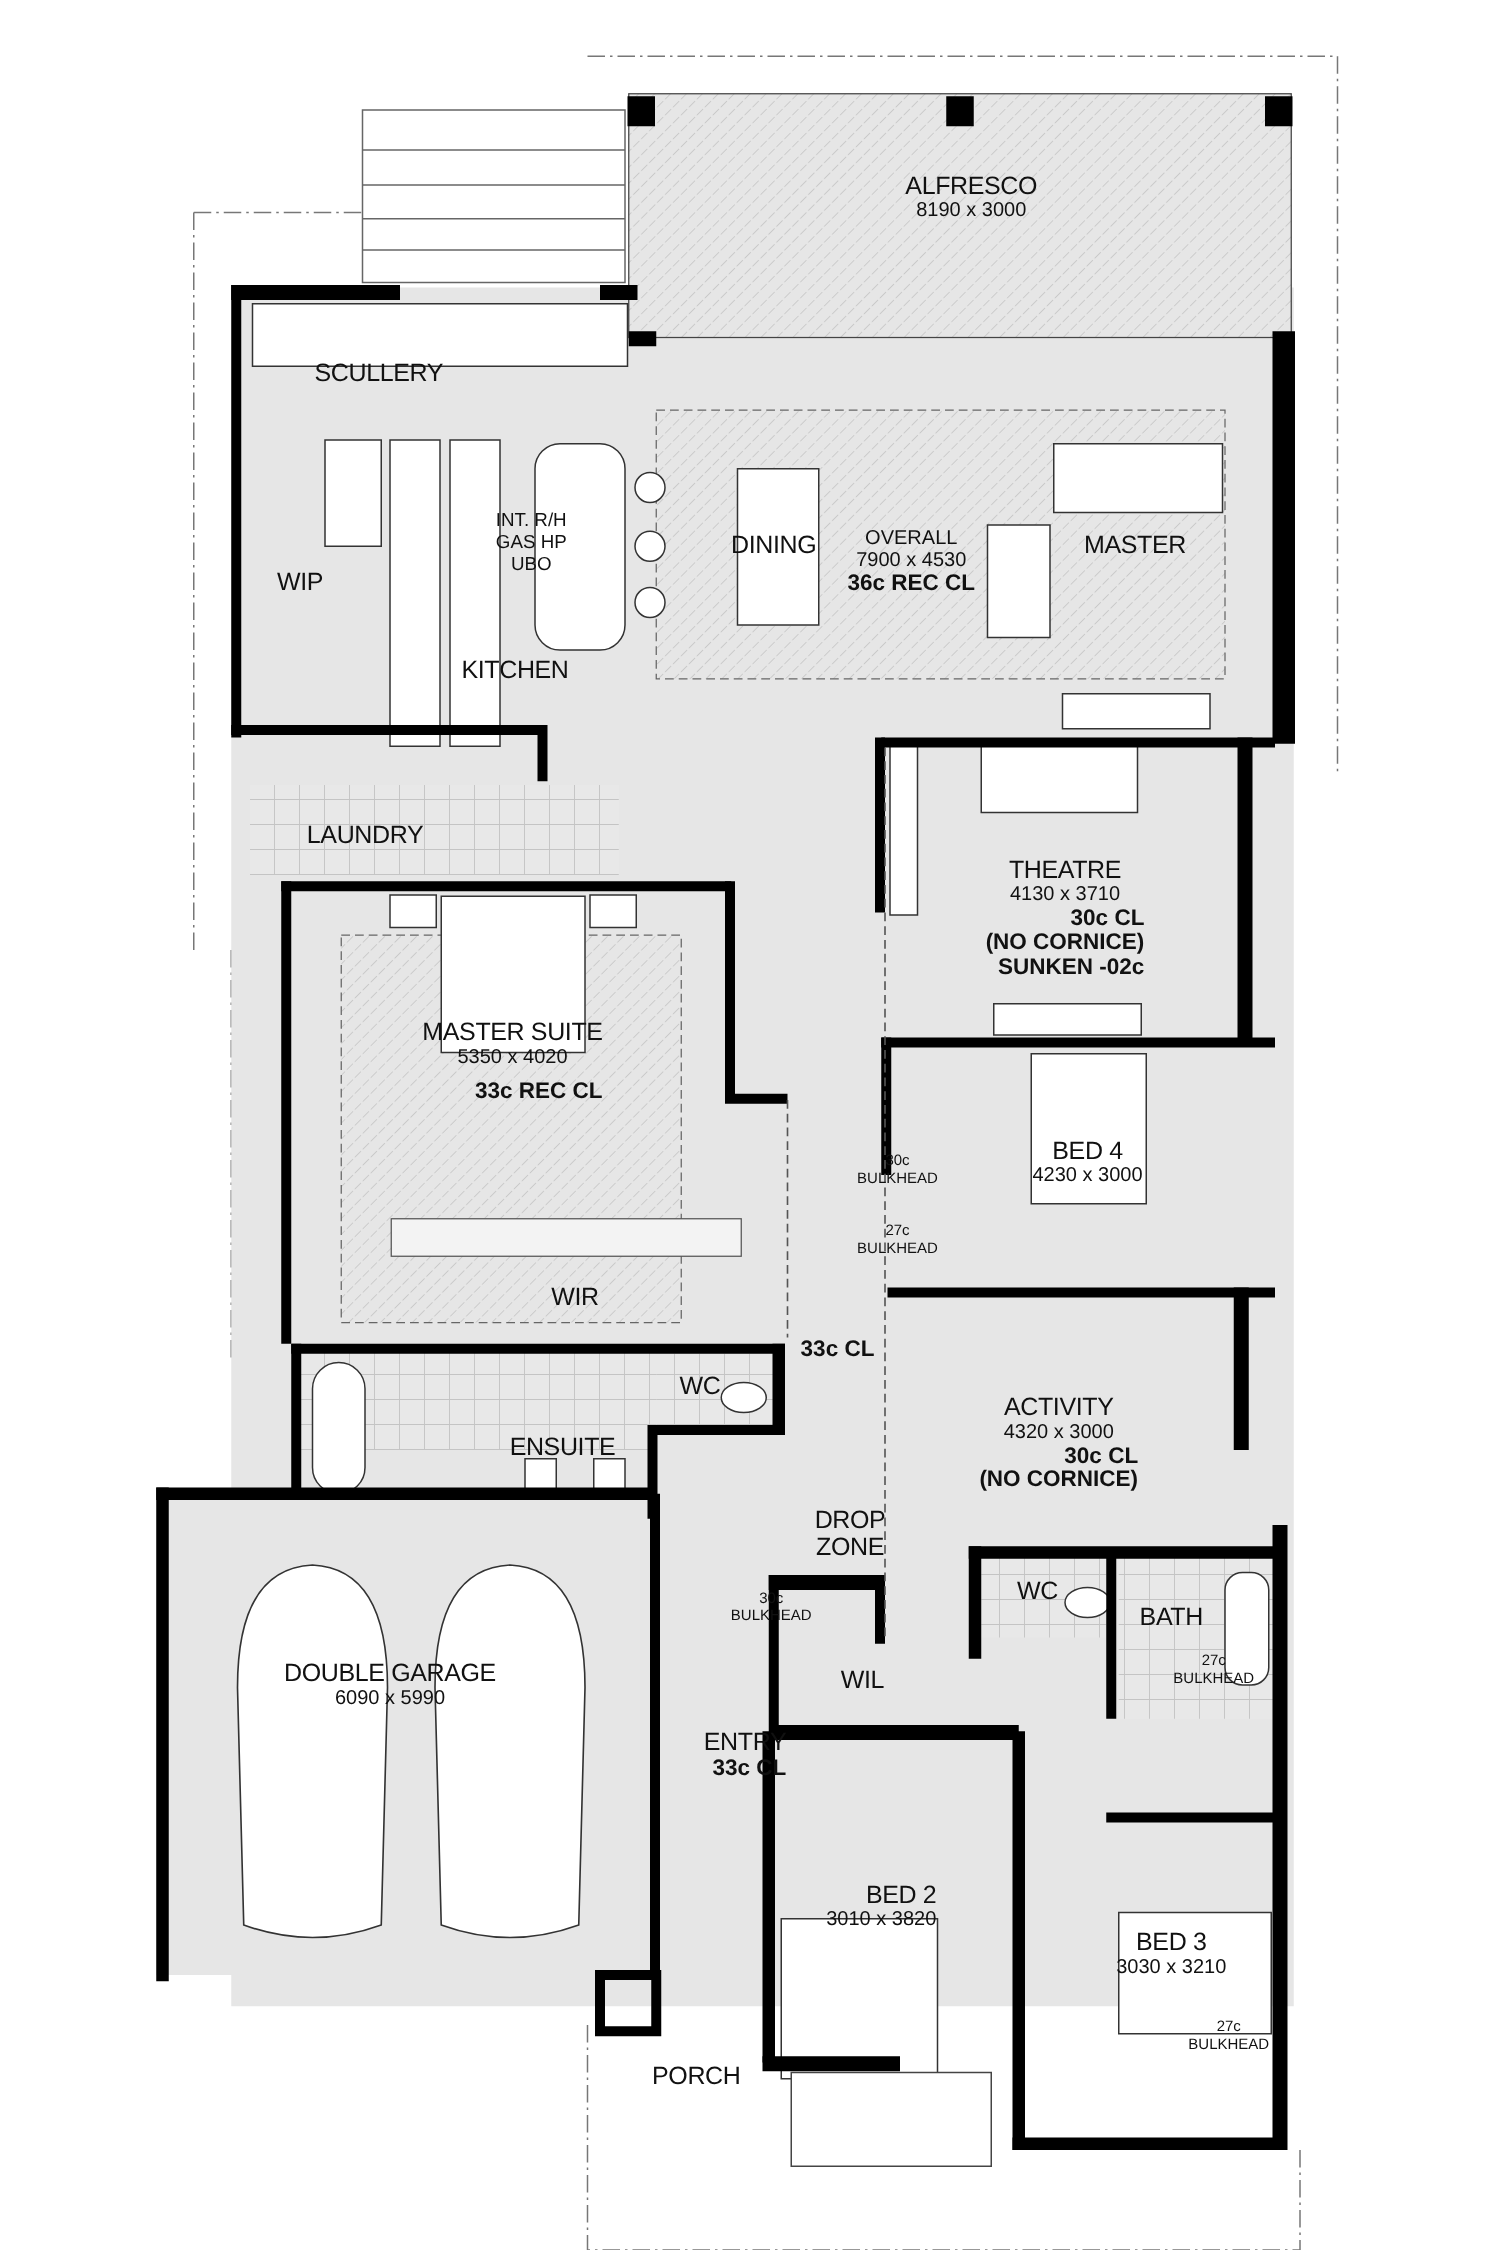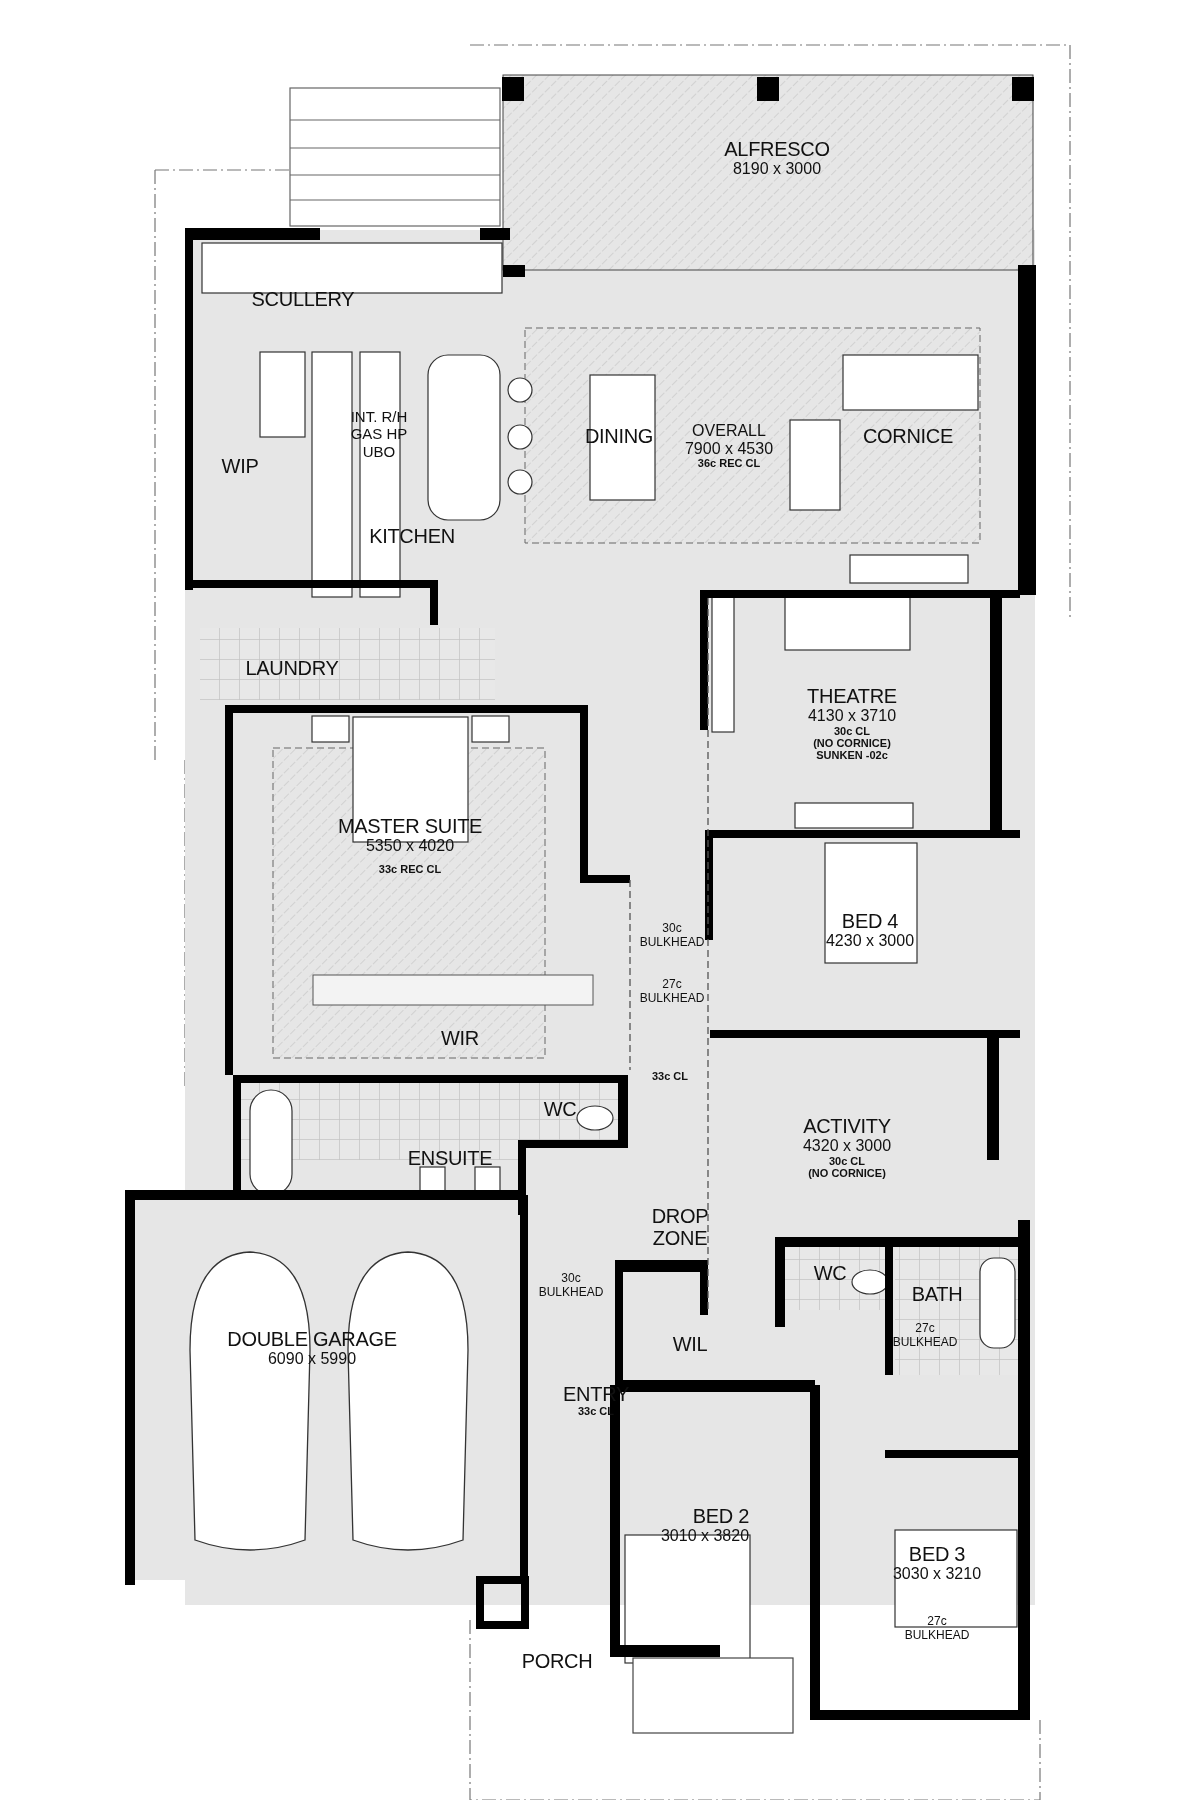--- a/index.html
+++ b/index.html
@@ -1,22 +1,22 @@
 <!DOCTYPE html>
 <html><head>
 <meta charset="utf-8">
 <style>
   html,body{margin:0;padding:0;background:#fff;}
   body{width:1200px;height:1800px;position:relative;overflow:hidden;font-family:"Liberation Sans",sans-serif;color:#111;}
   .plan{position:absolute;left:0;top:0;width:1200px;height:1800px;}
   .lbl{position:absolute;text-align:center;transform:translateX(-50%);white-space:nowrap;line-height:1.1;}
   .rn{font-size:20px;letter-spacing:-0.3px;}
   .dim{font-size:16px;display:block;}
-  .cl{font-size:11px;font-weight:bold;display:block;}
-  .note{font-size:12px;line-height:1.15;}
+  .cl{font-size:18px;font-weight:bold;display:block;text-align:right;}
+  .note{font-size:12px;line-height:1.15;margin-left:46px;}
   .small{font-size:15px;}
 </style>
 </head>
 <body>
 
 <svg class="plan" viewBox="0 0 1200 1800" xmlns="http://www.w3.org/2000/svg">
   <defs>
     <pattern id="hatch" patternUnits="userSpaceOnUse" width="9" height="9" patternTransform="rotate(45)">
       <rect width="9" height="9" fill="#e6e6e6"></rect>
       <line x1="0" y1="0" x2="0" y2="9" stroke="#bdbdbd" stroke-width="1" stroke-dasharray="4,2"></line>
@@ -170,21 +170,21 @@
   <span style="display:block">INT. R/H</span>
   <span style="display:block">GAS HP</span>
   <span style="display:block">UBO</span>
 </div>
 <div class="lbl rn" style="left:619px;top:425px;">DINING</div>
 <div class="lbl" style="left:729px;top:422px;">
   <span class="dim">OVERALL</span>
   <span class="dim">7900 x 4530</span>
   <span class="cl">36c REC CL</span>
 </div>
-<div class="lbl rn" style="left:908px;top:425px;">CORNICE</div>
+<div class="lbl rn" style="left:908px;top:425px;">MASTER</div>
 <div class="lbl rn" style="left:292px;top:657px;">LAUNDRY</div>
 <div class="lbl" style="left:852px;top:685px;">
   <span class="rn">THEATRE</span>
   <span class="dim">4130 x 3710</span>
   <span class="cl">30c CL</span>
   <span class="cl">(NO CORNICE)</span>
   <span class="cl">SUNKEN -02c</span>
 </div>
 <div class="lbl" style="left:410px;top:815px;">
   <span class="rn">MASTER SUITE</span>

